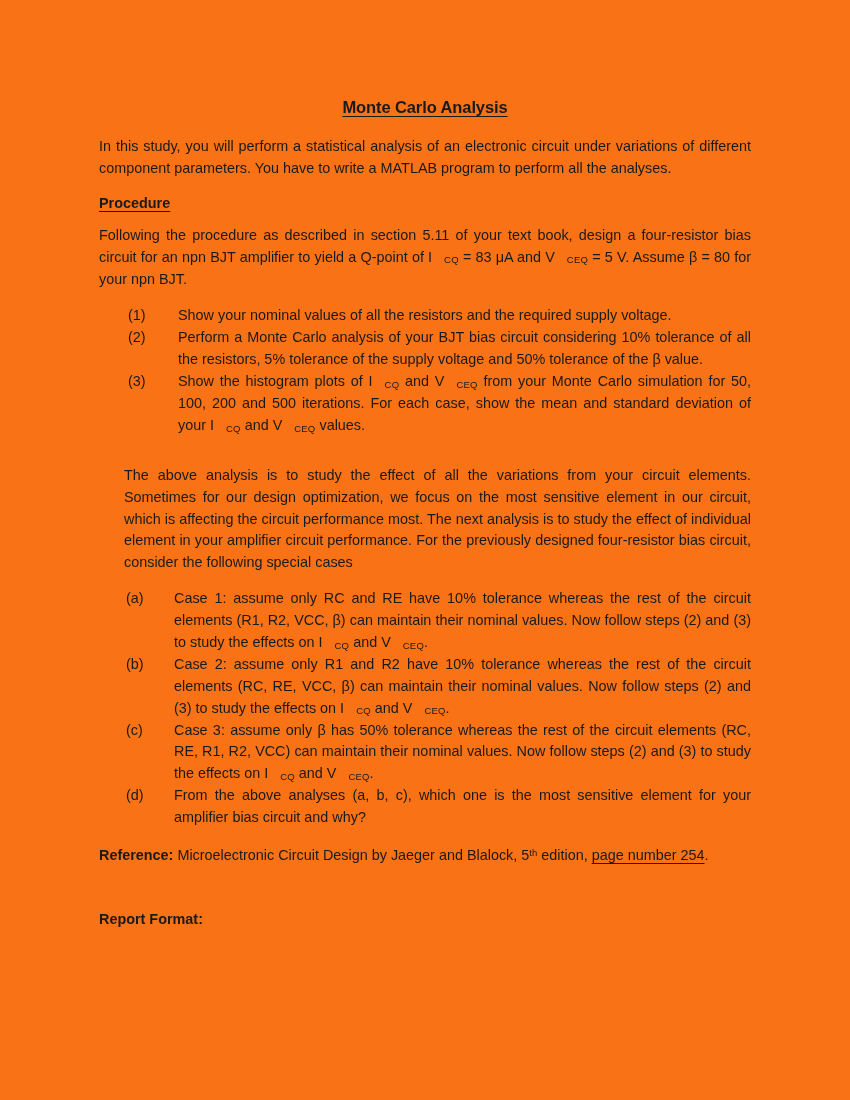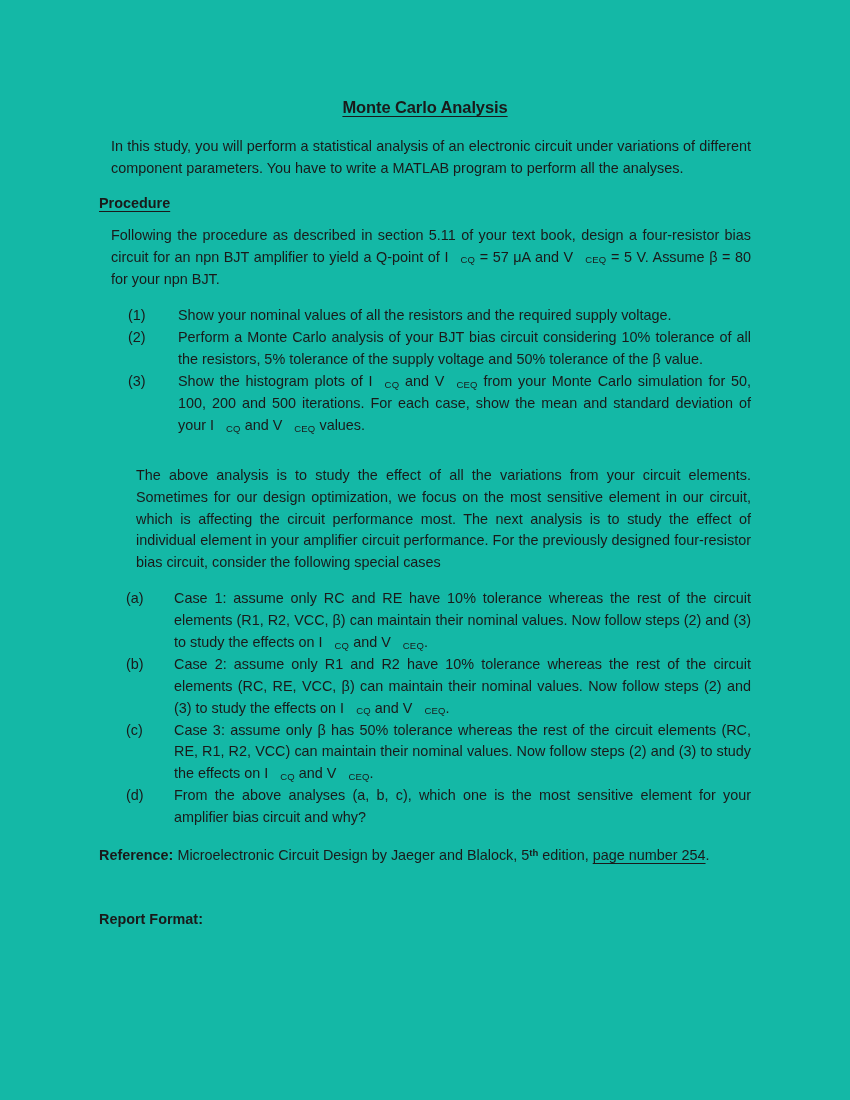--- a/index.html
+++ b/index.html
@@ -13,21 +13,21 @@
     font-family: "Liberation Sans", sans-serif;
     color: #1a1a1a;
     -webkit-font-smoothing: antialiased;
   }
   .page {
     position: relative;
     width: 850px;
     height: 1100px;
     box-sizing: border-box;
     padding: 0;
-    background: #14b8a6;
+    background: #f97316;
   }
   .content {
     position: absolute;
     left: 99px;
     top: 98px;
     width: 652px;
   }
 
   .doc-title {
     text-align: center;
@@ -38,21 +38,21 @@
   }
   .doc-title .u {
     text-decoration: underline;
     text-underline-offset: 2.5px;
   }
 
   p.body-text {
     font-size: 14.4px;
     line-height: 1.52;
     text-align: justify;
-    margin: 0 0 15px 12px;
+    margin: 0 0 15px 0;
     hyphens: none;
   }
 
   .section-head {
     font-size: 14.4px;
     font-weight: bold;
     margin: 4px 0 14px 0;
   }
   .section-head span.u {
     text-decoration: underline;
@@ -99,21 +99,20 @@
 
   sub {
     font-size: 0.66em;
     vertical-align: -0.18em;
     letter-spacing: 0.2px;
     padding-left: 12px;
   }
   sup {
     font-size: 0.66em;
     vertical-align: 0.42em;
-    font-weight: bold;
   }
   .u-inline {
     text-decoration: underline;
     text-underline-offset: 2.5px;
   }
   .bold { font-weight: bold; }
 
   .reference-line {
     font-size: 14.4px;
     line-height: 1.52;
@@ -126,21 +125,21 @@
 
 <div class="page">
   <div class="content">
 
     <div class="doc-title"><span class="u">Monte Carlo Analysis</span></div>
 
     <p class="body-text">In this study, you will perform a statistical analysis of an electronic circuit under variations of different component parameters. You have to write a MATLAB program to perform all the analyses.</p>
 
     <div class="section-head"><span class="u">Procedure</span></div>
 
-    <p class="body-text"><span>Following the procedure as described in section 5.11 of your text book, design a four-resistor bias circuit for an npn BJT amplifier to yield a Q-point of I</span><sub>CQ</sub><span> = 57 μA and V</span><sub>CEQ</sub><span> = 5 V. Assume β = 80 for your npn BJT.</span></p>
+    <p class="body-text"><span>Following the procedure as described in section 5.11 of your text book, design a four-resistor bias circuit for an npn BJT amplifier to yield a Q-point of I</span><sub>CQ</sub><span> = 83 μA and V</span><sub>CEQ</sub><span> = 5 V. Assume β = 80 for your npn BJT.</span></p>
 
     <ol class="numlist">
       <li><span class="marker">(1)</span><span>Show your nominal values of all the resistors and the required supply voltage.</span></li>
       <li><span class="marker">(2)</span><span>Perform a Monte Carlo analysis of your BJT bias circuit considering 10% tolerance of all the resistors, 5% tolerance of the supply voltage and 50% tolerance of the β value.</span></li>
       <li><span class="marker">(3)</span><span>Show the histogram plots of I</span><sub>CQ</sub><span> and V</span><sub>CEQ</sub><span> from your Monte Carlo simulation for 50, 100, 200 and 500 iterations. For each case, show the mean and standard deviation of your I</span><sub>CQ</sub><span> and V</span><sub>CEQ</sub><span> values.</span></li>
     </ol>
 
     <div class="block-gap-1"></div>
 
     <div class="indent-para">

